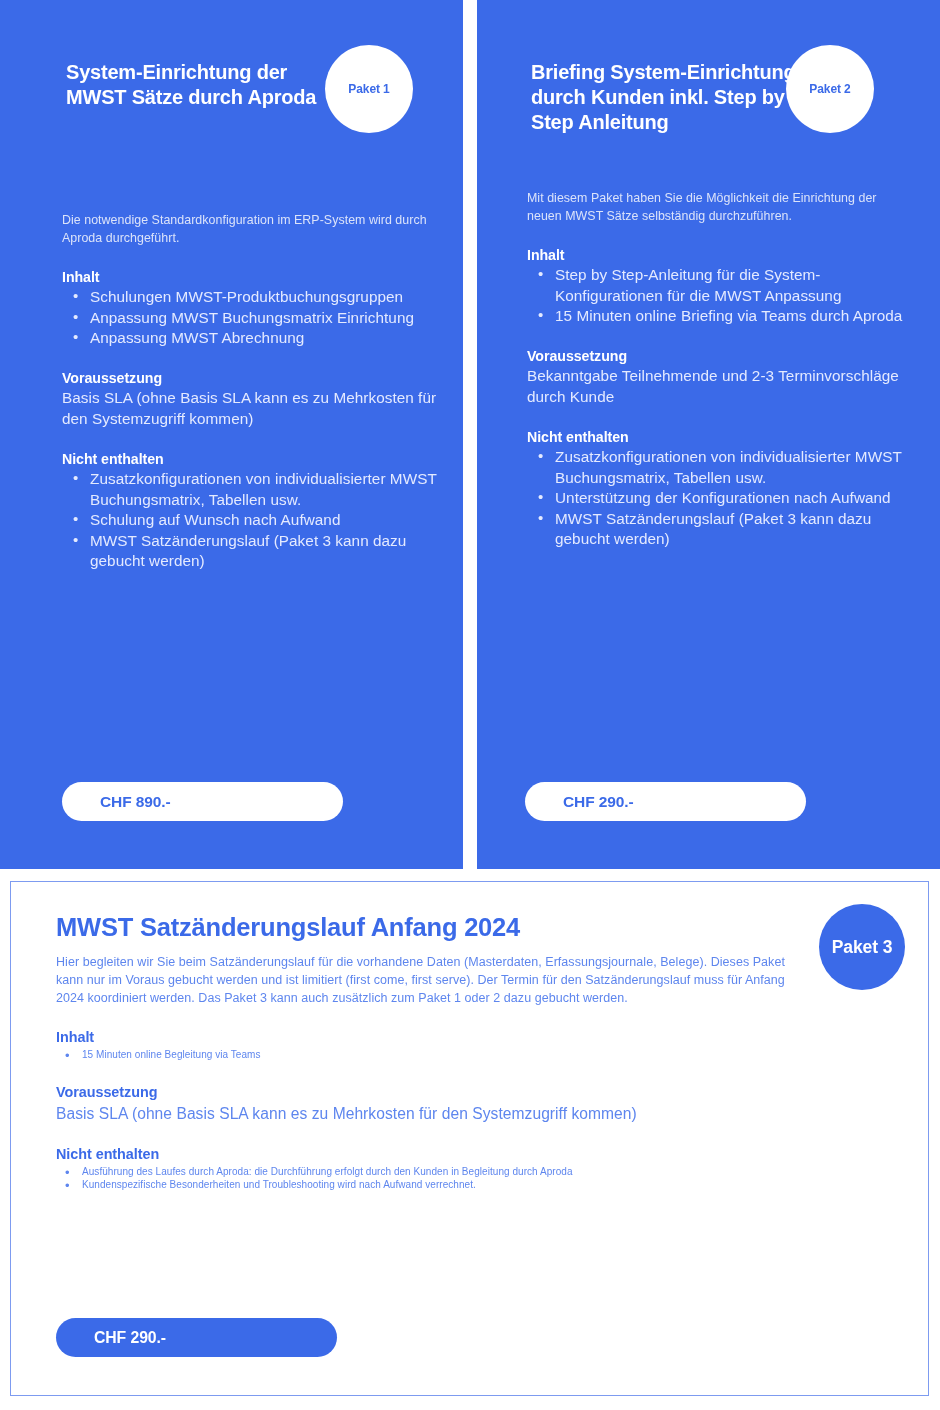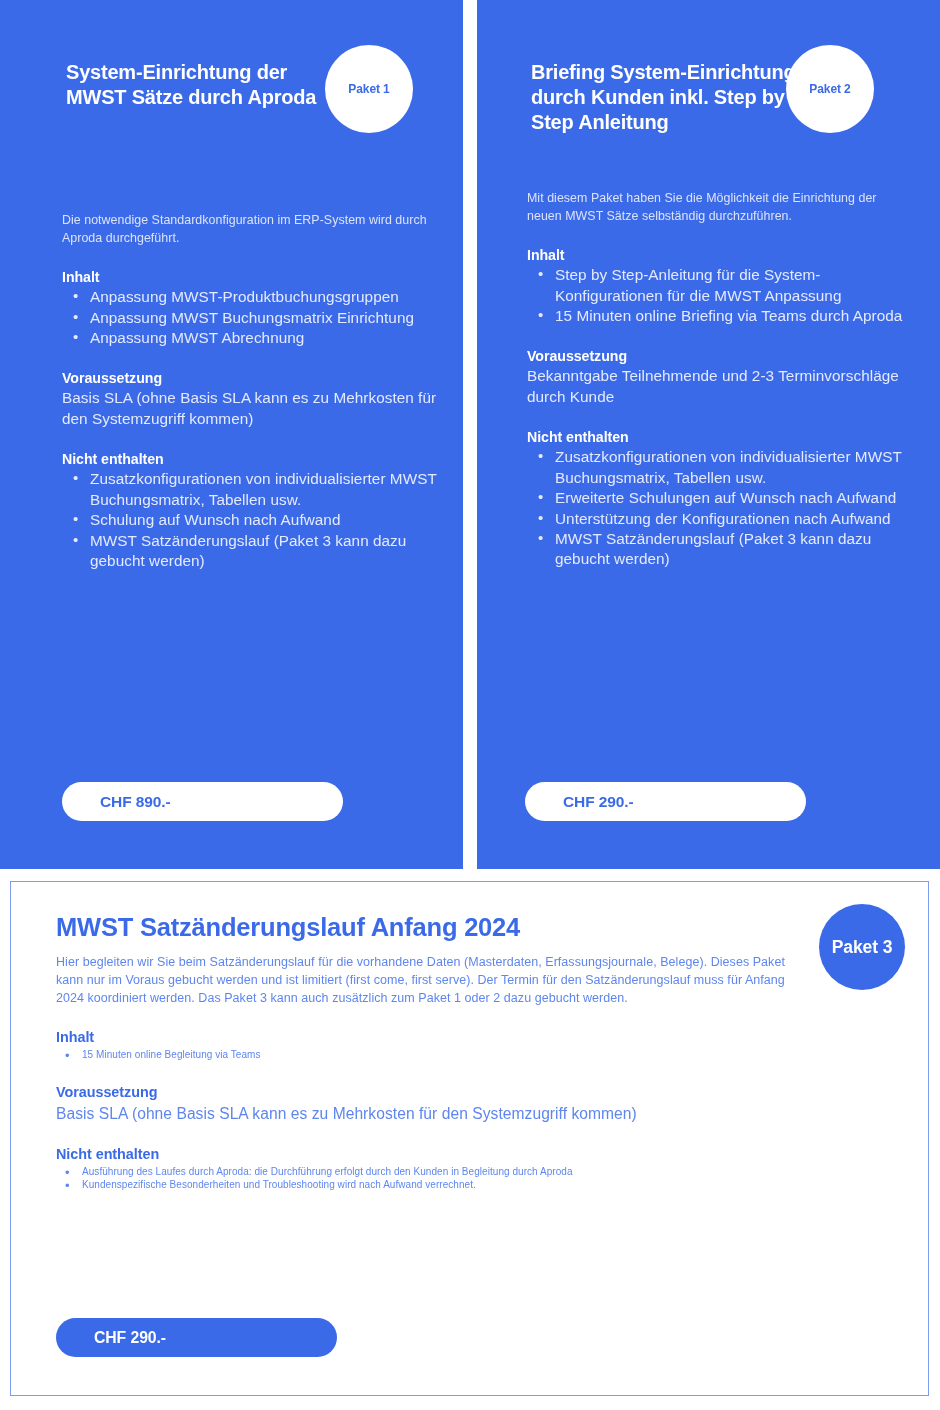--- a/index.html
+++ b/index.html
@@ -266,21 +266,21 @@
         <div class="card-head">
           <h2 class="card-title">System-Einrichtung der MWST Sätze durch Aproda</h2>
           <div class="badge-circle">Paket 1</div>
         </div>
 
         <p class="card-desc">Die notwendige Standardkonfiguration im ERP-System wird durch Aproda durchgeführt.</p>
 
         <div class="section">
           <div class="section-head">Inhalt</div>
           <ul class="section-list">
-            <li>Anpassung MWST-Produktbuchungsgruppen</li>
+            <li>Schulungen MWST-Produktbuchungsgruppen</li>
             <li>Anpassung MWST Buchungsmatrix Einrichtung</li>
             <li>Anpassung MWST Abrechnung</li>
           </ul>
         </div>
 
         <div class="section">
           <div class="section-head">Voraussetzung</div>
           <div class="section-body">Basis SLA (ohne Basis SLA kann es zu Mehrkosten für den Systemzugriff kommen)</div>
         </div>
 
@@ -316,21 +316,20 @@
 
         <div class="section">
           <div class="section-head">Voraussetzung</div>
           <div class="section-body">Bekanntgabe Teilnehmende und 2-3 Terminvorschläge durch Kunde</div>
         </div>
 
         <div class="section">
           <div class="section-head">Nicht enthalten</div>
           <ul class="section-list">
             <li>Zusatzkonfigurationen von individualisierter MWST Buchungsmatrix, Tabellen usw.</li>
-            <li>Erweiterte Schulungen auf Wunsch nach Aufwand</li>
             <li>Unterstützung der Konfigurationen nach Aufwand</li>
             <li>MWST Satzänderungslauf (Paket 3 kann dazu gebucht werden)</li>
           </ul>
         </div>
 
         <div class="price-pill">CHF 290.-</div>
       </div>
     </div>
   </div>
 

